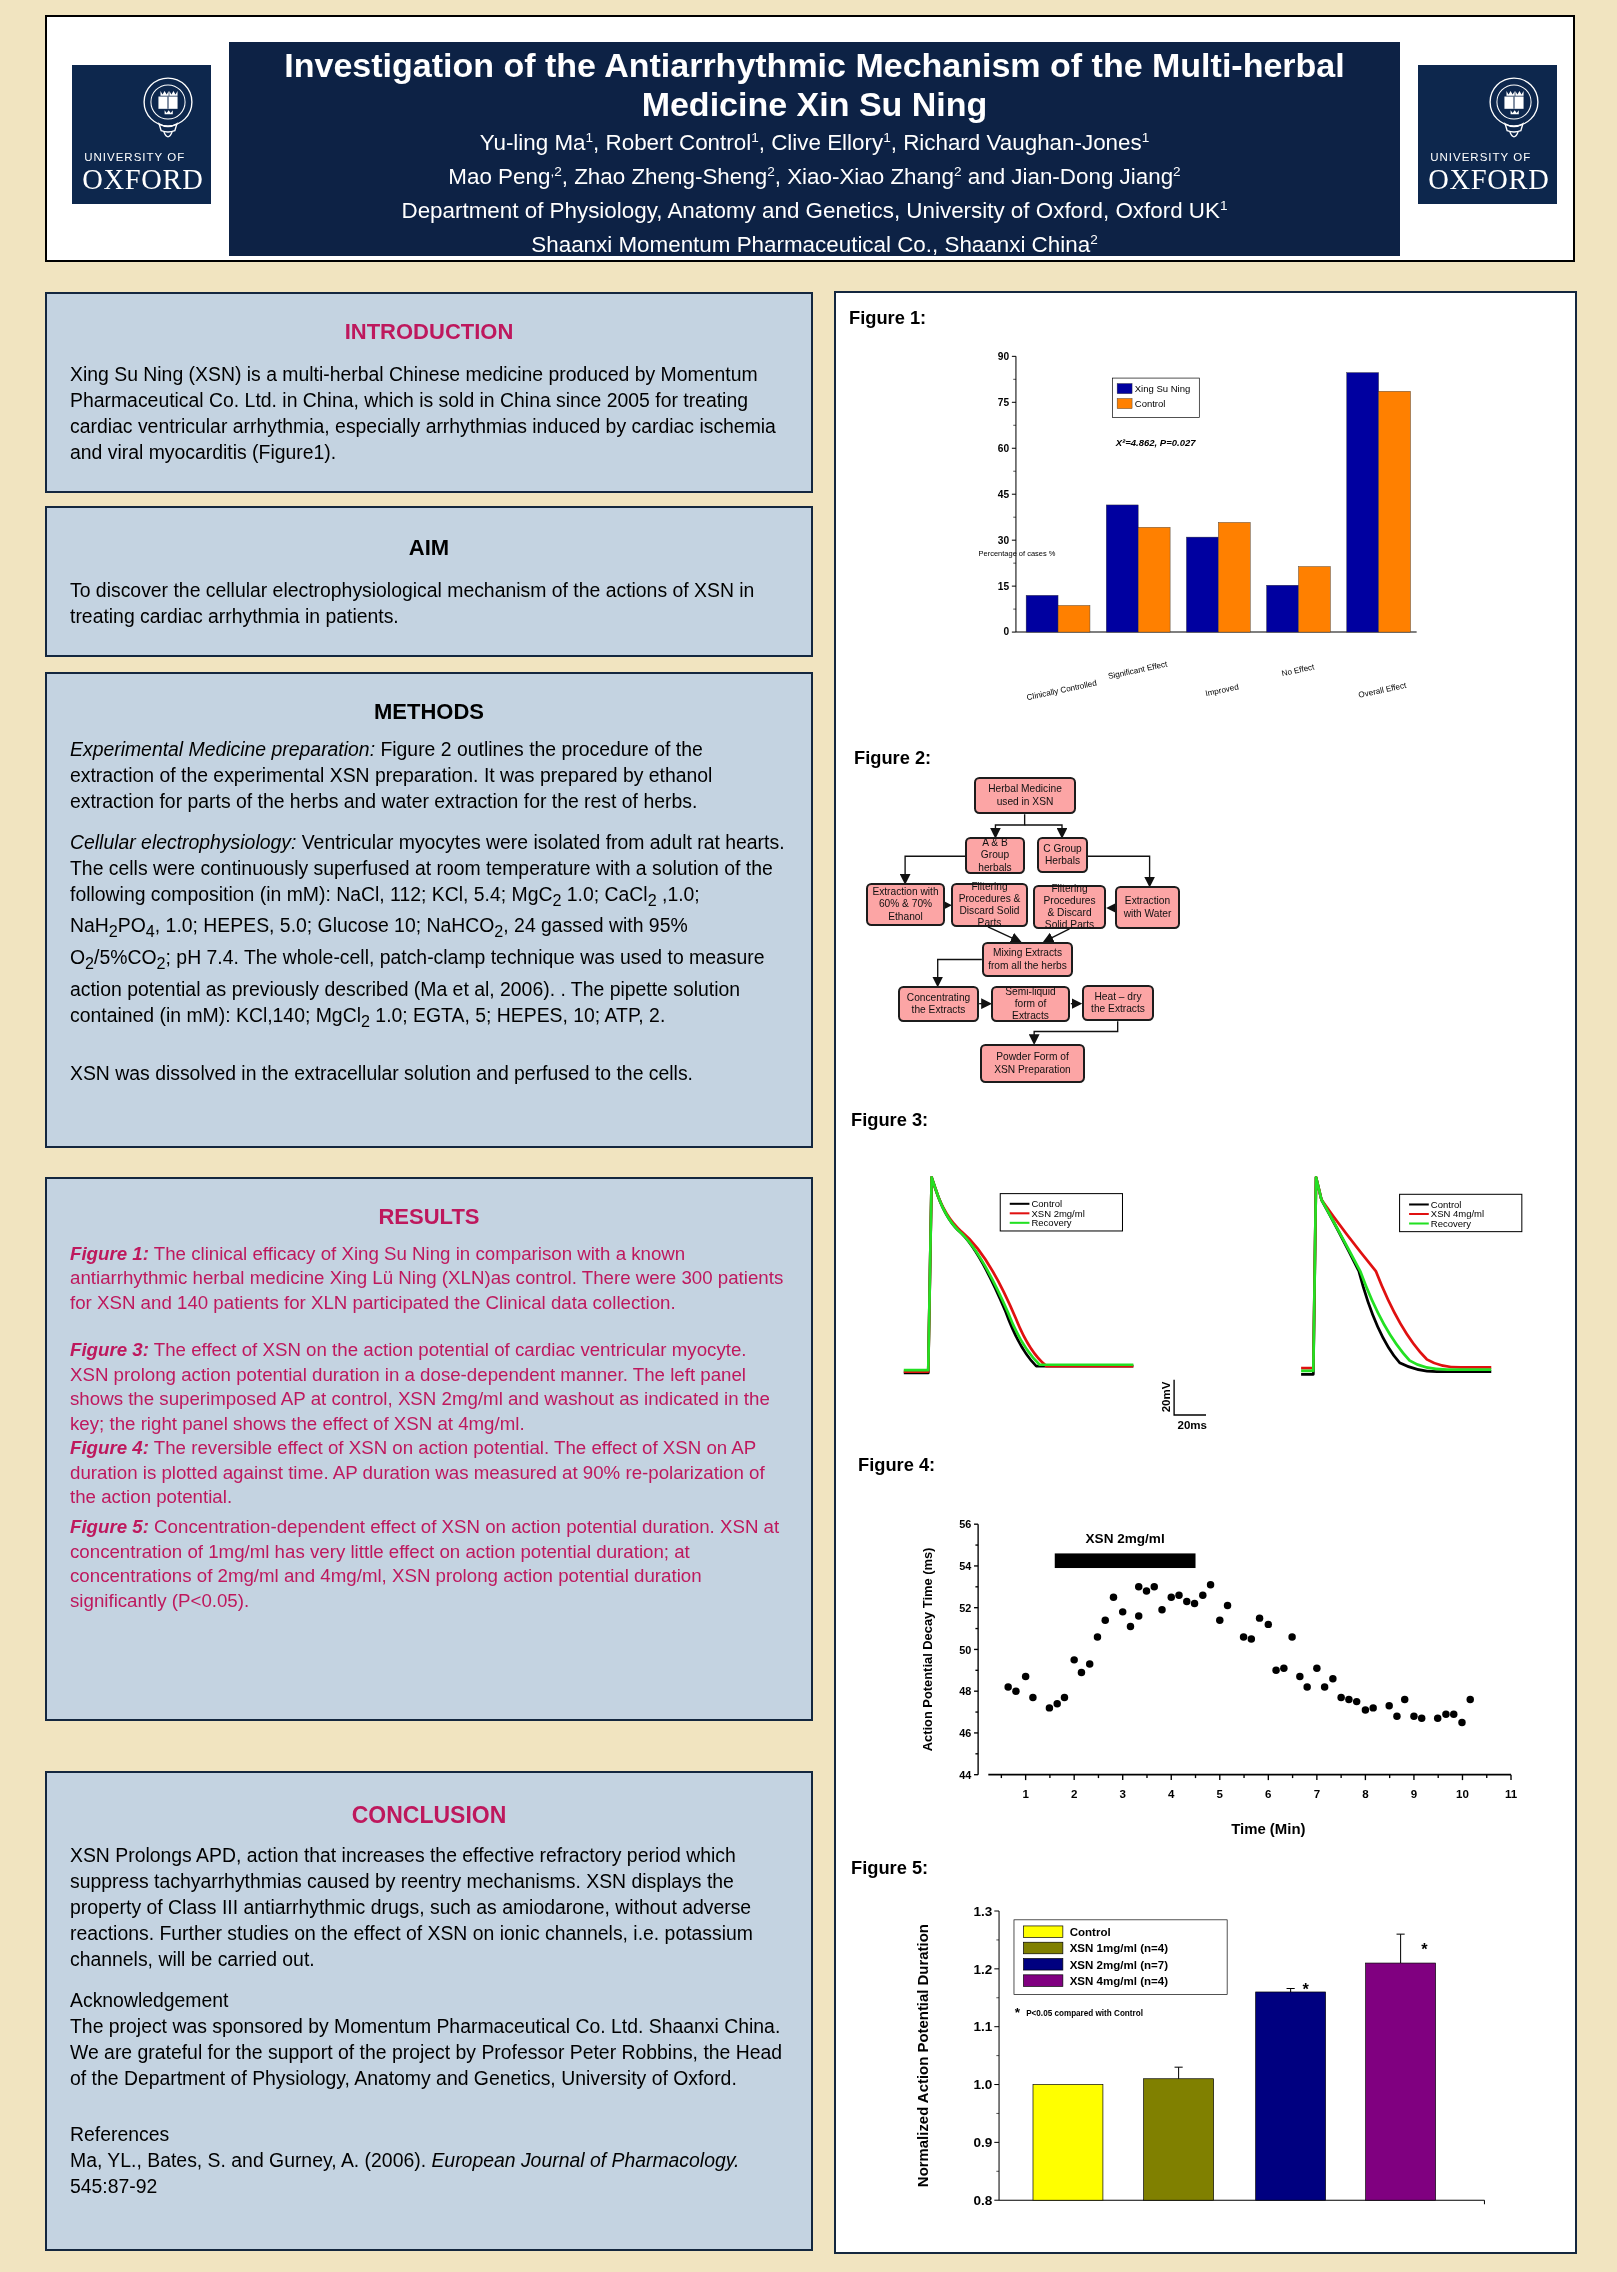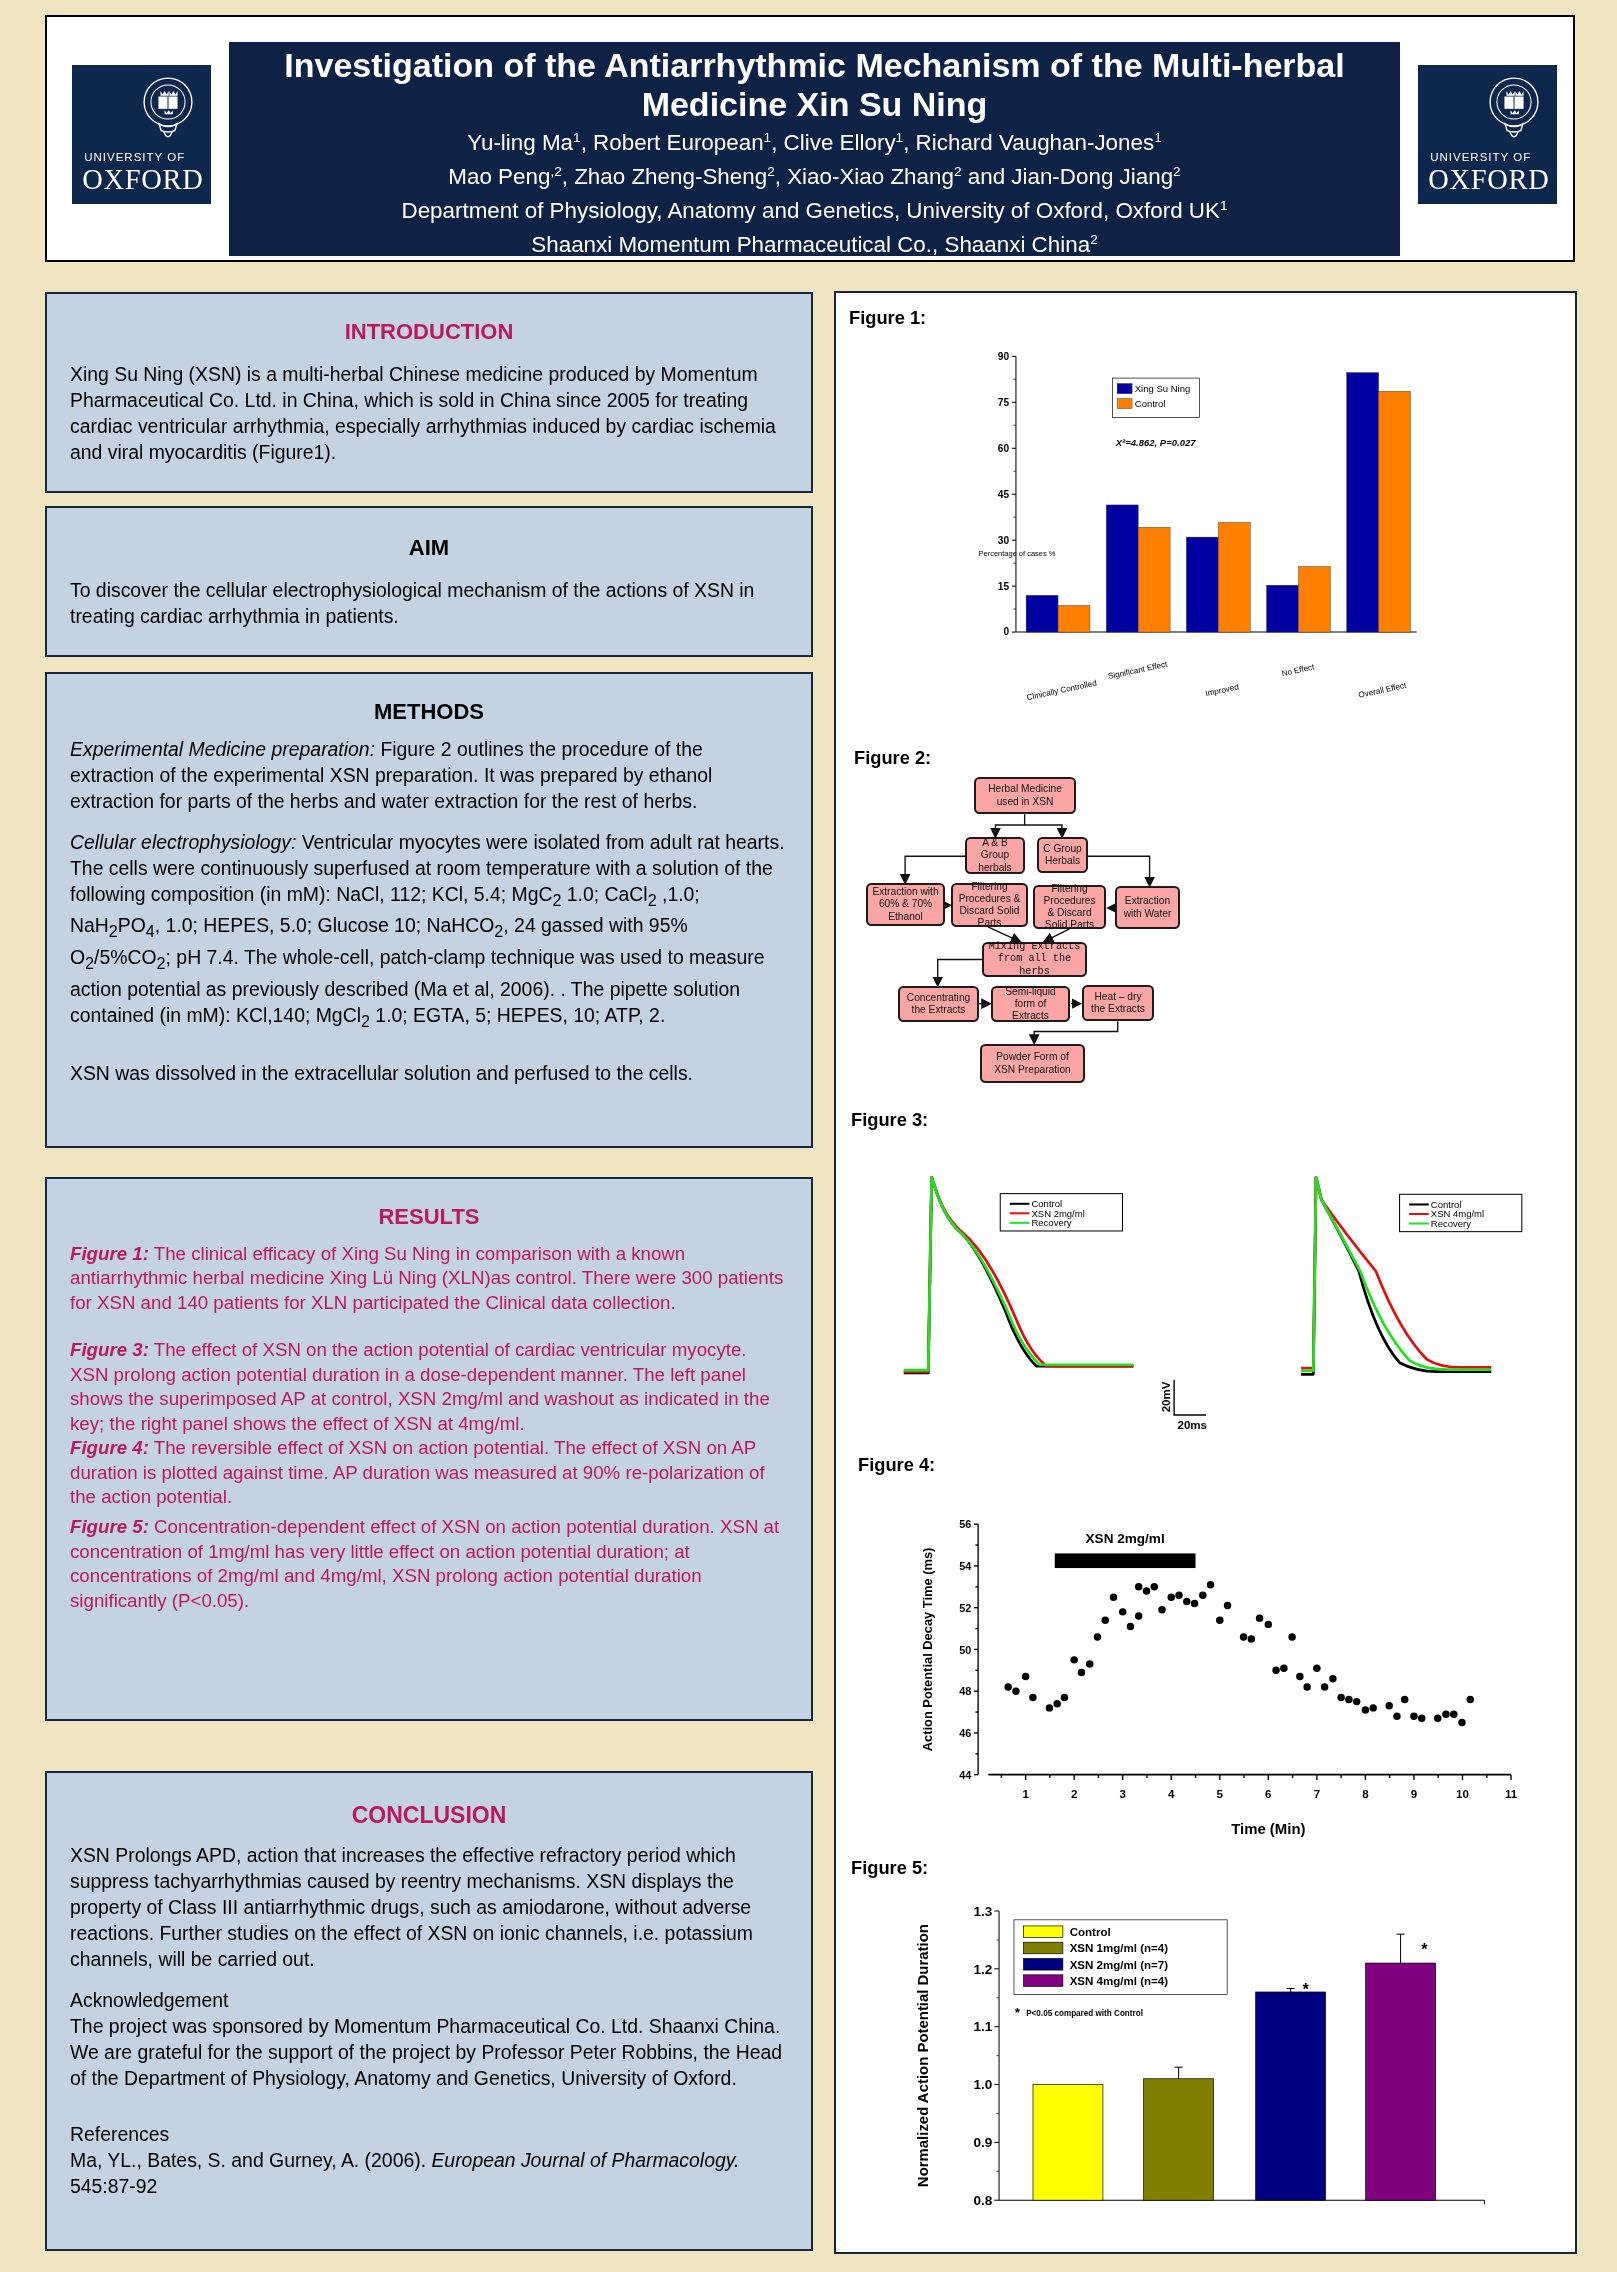--- a/index.html
+++ b/index.html
@@ -59,21 +59,21 @@
   <div class="uo">UNIVERSITY OF</div>
   <div class="ox">OXFORD</div>
 </div>
 
 <div id="titlebox" class="abs">
   <h1>
     <span>Investigation of the Antiarrhythmic Mechanism of the Multi-herbal</span><br>
     <span>Medicine Xin Su Ning</span>
   </h1>
   <div class="line">
-    <span>Yu-ling Ma</span><sup>1</sup><span>, Robert European</span><sup>1</sup><span>, Clive Ellory</span><sup>1</sup><span>, Richard Vaughan-Jones</span><sup>1</sup>
+    <span>Yu-ling Ma</span><sup>1</sup><span>, Robert Control</span><sup>1</sup><span>, Clive Ellory</span><sup>1</sup><span>, Richard Vaughan-Jones</span><sup>1</sup>
   </div>
   <div class="line">
     <span>Mao Peng</span><sup>,2</sup><span>, Zhao Zheng-Sheng</span><sup>2</sup><span>, Xiao-Xiao Zhang</span><sup>2</sup><span> and Jian-Dong Jiang</span><sup>2</sup>
   </div>
   <div class="line"><span>Department of Physiology, Anatomy and Genetics, University of Oxford, Oxford UK</span><sup>1</sup></div>
   <div class="line"><span>Shaanxi Momentum Pharmaceutical Co., Shaanxi China</span><sup>2</sup></div>
 </div>
 
 <div class="panel" style="top:292px;height:201px;padding-top:24.5px;">
   <h2 class="navy">INTRODUCTION</h2>
@@ -185,21 +185,21 @@
     <path d="M385 373 V388 H262 V404" marker-end="url(#ah)"></path>
   </g>
 </svg>
 <div class="fbox" style="left:974px;top:777px;width:102px;height:37px;">Herbal Medicine used in XSN</div>
 <div class="fbox" style="left:965px;top:837px;width:60px;height:37px;">A &amp; B Group herbals</div>
 <div class="fbox" style="left:1037px;top:837px;width:51px;height:36px;">C Group Herbals</div>
 <div class="fbox" style="left:866px;top:883px;width:79px;height:43px;">Extraction with 60% &amp; 70% Ethanol</div>
 <div class="fbox" style="left:951px;top:883px;width:77px;height:44px;">Filtering Procedures &amp; Discard Solid Parts</div>
 <div class="fbox" style="left:1033px;top:885px;width:73px;height:44px;">Filtering Procedures &amp; Discard Solid Parts</div>
 <div class="fbox" style="left:1115px;top:886px;width:65px;height:43px;">Extraction with Water</div>
-<div class="fbox" style="left:982px;top:942px;width:105px;height:35px;font-family:Liberation Mono, monospace;">Mixing Extracts from all the herbs</div>
+<div class="fbox" style="left:982px;top:942px;width:91px;height:35px;">Mixing Extracts from all the herbs</div>
 <div class="fbox" style="left:898px;top:986px;width:81px;height:36px;">Concentrating the Extracts</div>
 <div class="fbox" style="left:991px;top:986px;width:79px;height:36px;">Semi-liquid form of Extracts</div>
 <div class="fbox" style="left:1082px;top:985px;width:72px;height:36px;">Heat – dry the Extracts</div>
 <div class="fbox" style="left:980px;top:1044px;width:105px;height:39px;">Powder Form of XSN Preparation</div>
 
 <div class="figlabel" style="left:851px;top:1109px;">Figure 3:</div>
 
 <svg class="abs" style="left:897px;top:1169px;" width="652" height="272" viewBox="0 0 960 400">
   <g fill="none" stroke-width="4" stroke-linejoin="round">
 

